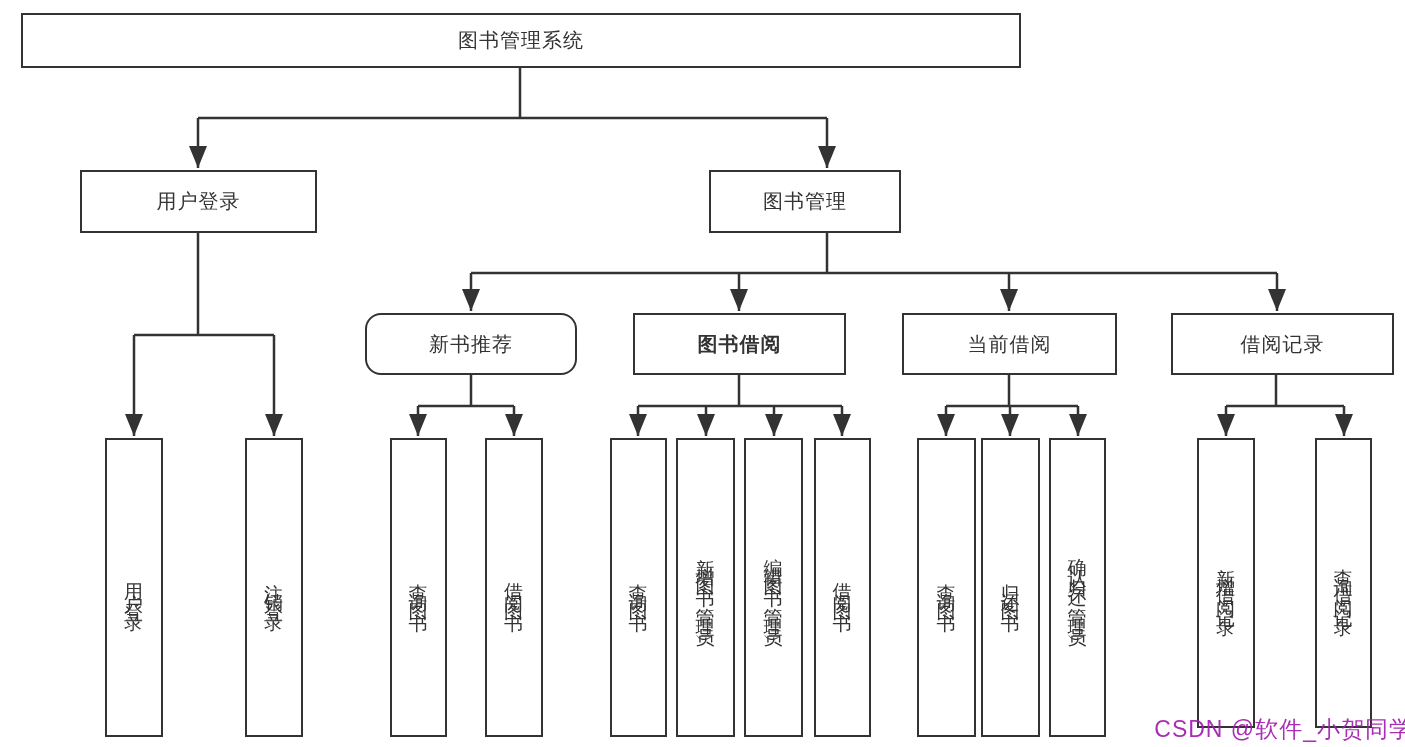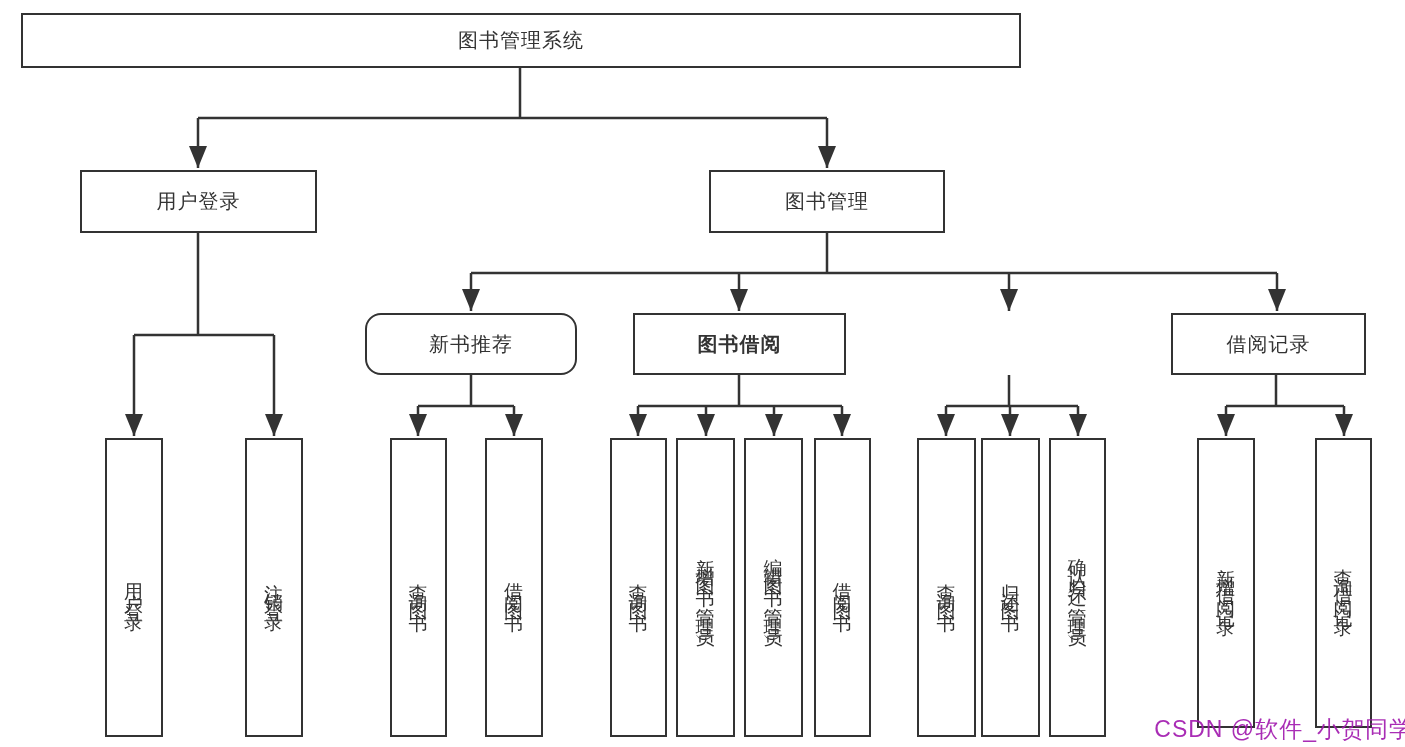--- a/index.html
+++ b/index.html
@@ -102,31 +102,34 @@
     </g>
   </svg>
 
   <div class="box" style="left:21px; top:13px; width:1000px; height:55px;">
     <span class="h-label">图书管理系统</span>
   </div>
 
   <div class="box" style="left:80px; top:170px; width:237px; height:63px;">
     <span class="h-label">用户登录</span>
   </div>
-  <div class="box" style="left:709px; top:170px; width:236px; height:63px;">
+  <div class="box" style="left:709px; top:170px; width:192px; height:63px;">
     <span class="h-label">图书管理</span>
   </div>
 
   <div class="box" style="left:365px; top:313px; width:212px; height:62px;border-radius:16px;">
     <span class="h-label">新书推荐</span>
   </div>
   <div class="box" style="left:633px; top:313px; width:213px; height:62px;font-weight:bold;">
     <span class="h-label">图书借阅</span>
   </div>
-  <div class="box" style="left:1171px; top:313px; width:195px; height:62px;">
+  <div class="box" style="left:902px; top:313px; width:215px; height:62px;">
+    <span class="h-label">当前借阅</span>
+  </div>
+  <div class="box" style="left:1171px; top:313px; width:223px; height:62px;">
     <span class="h-label">借阅记录</span>
   </div>
 
   <div class="box" style="left:105px; top:438px; width:58px; height:299px;">
     <span class="v-label">用户登录</span>
   </div>
   <div class="box" style="left:245px; top:438px; width:58px; height:299px;">
     <span class="v-label">注销登录</span>
   </div>
 

